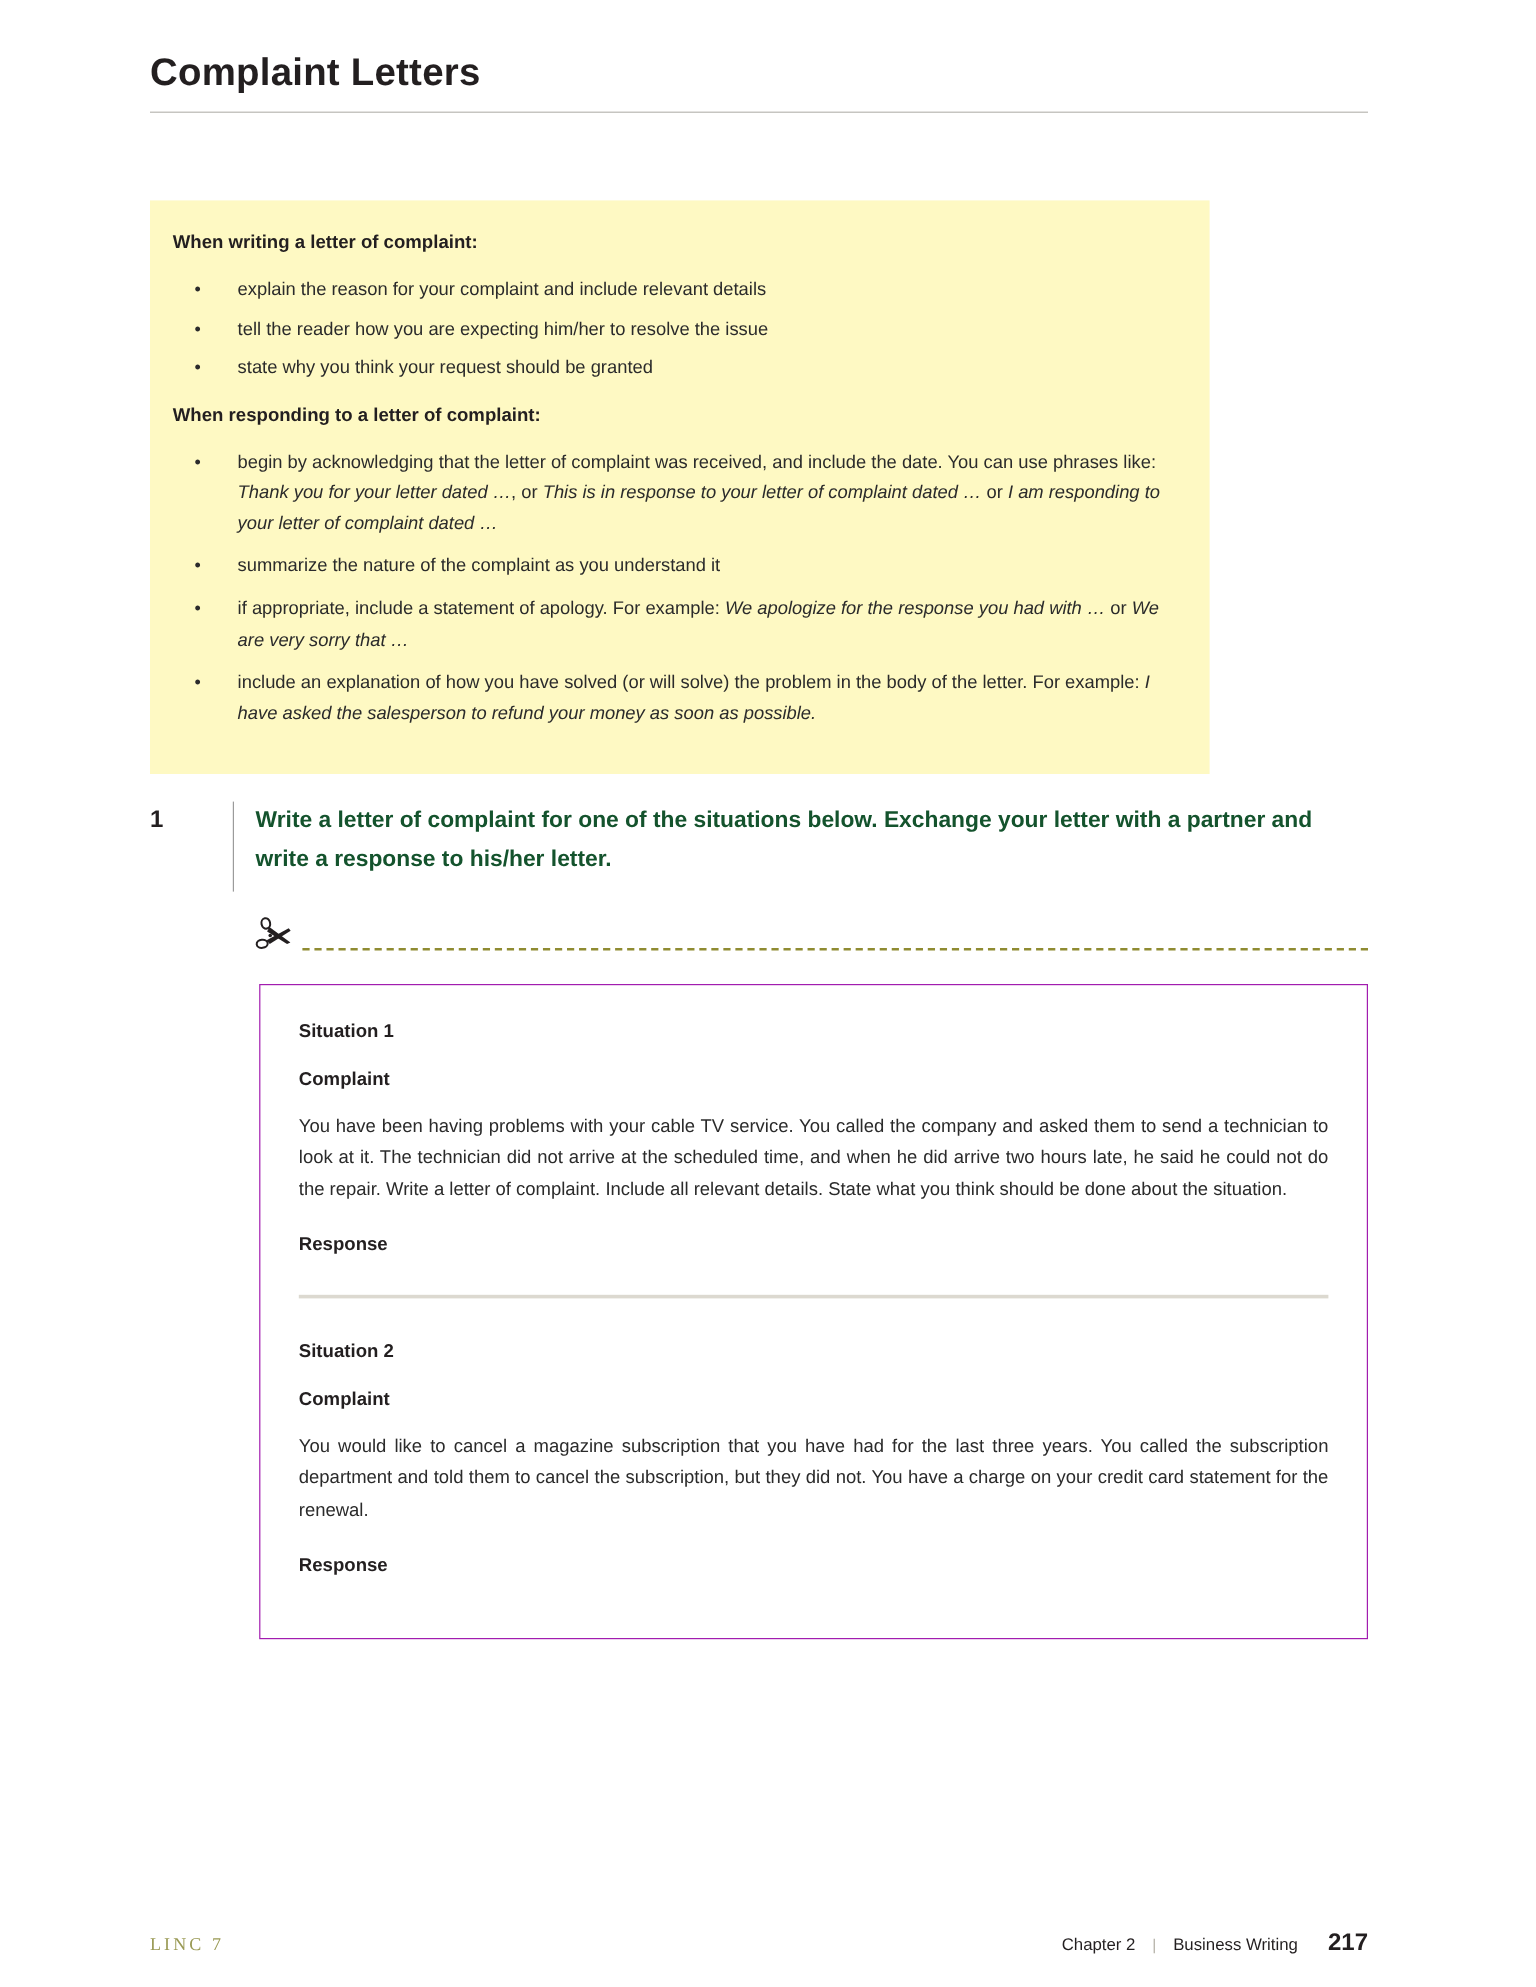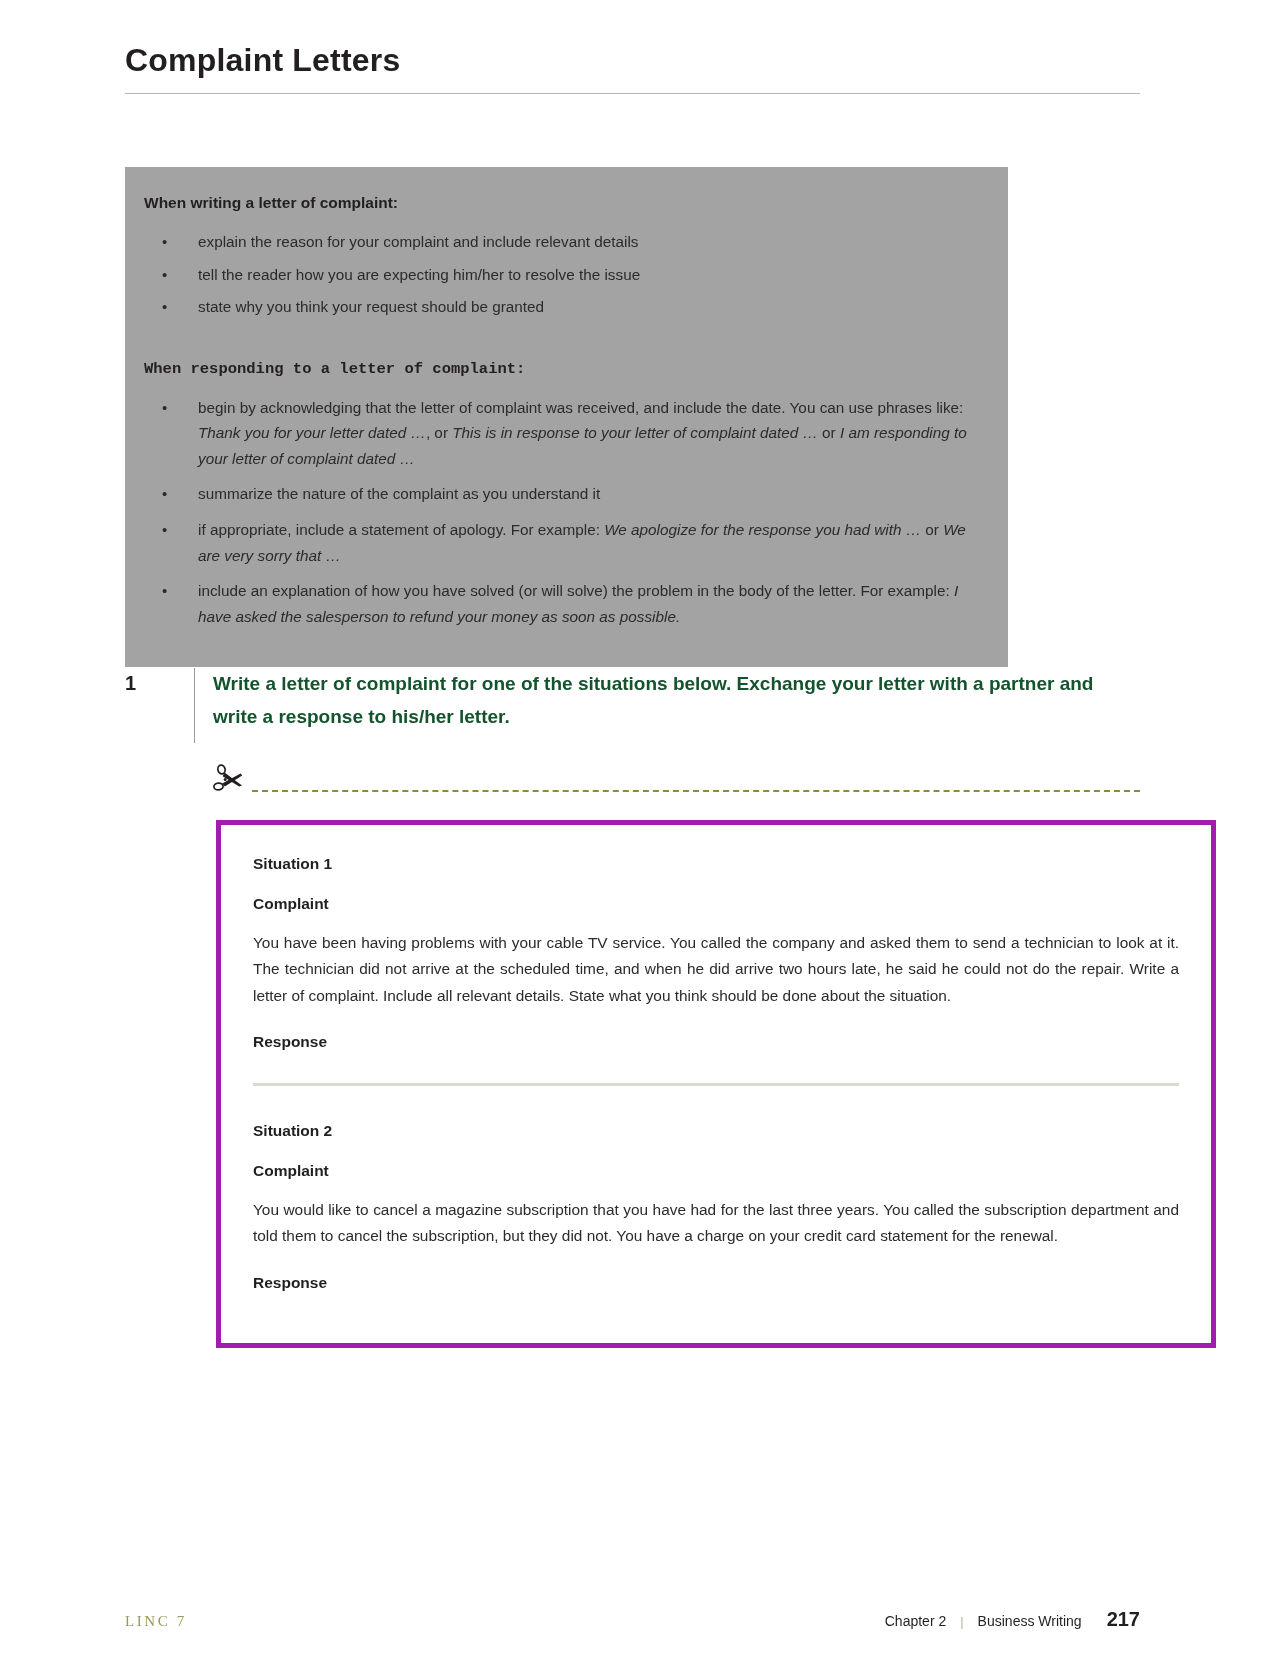--- a/index.html
+++ b/index.html
@@ -44,34 +44,33 @@
     background: #b9b7b2;
     width: 100%;
   }
 
   
   .tipbox {
     position: absolute;
     left: 125px;
     top: 167px;
     width: 883px;
-    background: #a3a3a3;
+    background: #fef9c3;
     box-sizing: border-box;
     padding: 26px 30px 28px 19px;
   }
   .tip-heading {
     font-size: 15.5px;
     font-weight: bold;
     color: #231f20;
     margin: 0 0 16px 0;
     line-height: 1.3;
   }
   .tip-heading.second {
-    margin-top: 39px;
-    font-family: Liberation Mono, monospace;
+    margin-top: 17px;
   }
   .tip-list {
     list-style: none;
     margin: 0;
     padding: 0;
   }
   .tip-list li {
     position: relative;
     padding-left: 54px;
     font-size: 15.3px;
@@ -143,23 +142,23 @@
     right: 0;
     height: 0;
     border-top: 2px dashed #8f8b32;
   }
 
   
   .card {
     position: absolute;
     left: 216px;
     top: 820px;
-    width: 1000px;
+    width: 924px;
     box-sizing: border-box;
-    border: 5px solid #a21caf;
+    border: 1px solid #a21caf;
     background: #ffffff;
     padding: 30px 32px 34px 32px;
   }
   .sit-title {
     font-size: 15.5px;
     font-weight: bold;
     margin: 0 0 22px 0;
     color: #231f20;
   }
   .sub-head {

